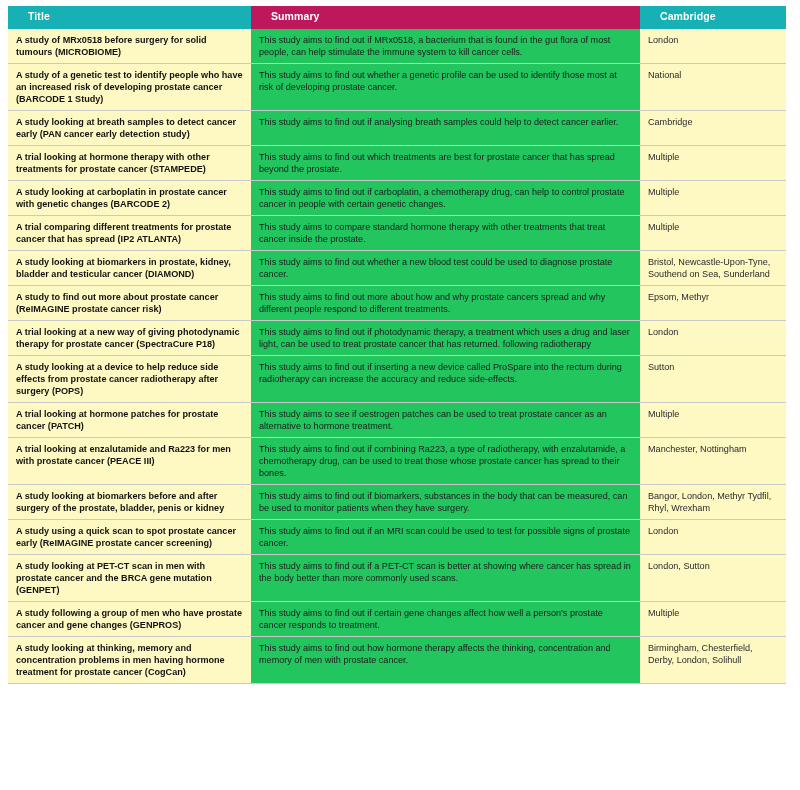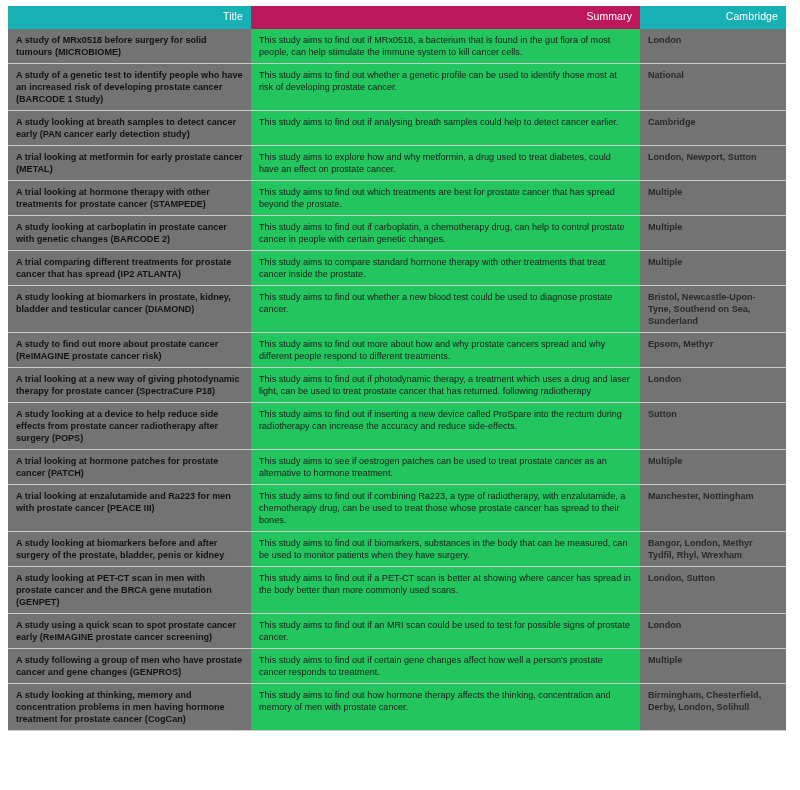--- a/index.html
+++ b/index.html
@@ -28,51 +28,51 @@
     background: #f2f2f2;
   }
   col.col-title    { width: 243px; }
   col.col-summary  { width: 389px; }
   col.col-location { width: 146px; }
 
   thead th {
     background: #17b0b4;
     color: #ffffff;
     font-size: 10.5px;
-    font-weight: normal;
-    text-align: right;
+    font-weight: bold;
+    text-align: left;
     padding: 5px 8px 6px 20px;
     letter-spacing: 0.1px;
     vertical-align: middle;
     line-height: 1.1;
   }
   thead th.th-summary { background: #be185d; }
 
   tbody td {
     font-size: 9.1px;
     line-height: 1.32;
     color: #1c1c1c;
     padding: 5px 8px 5px 8px;
     vertical-align: top;
-    background: #737373;
+    background: #fef9c3;
     border-bottom: 1px solid #c9c9c9;
     word-wrap: break-word;
   }
   tbody td.cell-title {
     font-weight: bold;
     color: #121212;
   }
   tbody td.cell-summary {
     background: #22c55e;
     font-weight: normal;
     color: #1c1c1c;
   }
   tbody td.cell-location {
     color: #2a2a2a;
-    font-weight: bold;
+    font-weight: normal;
   }
   tbody tr:last-child td {
     border-bottom: 1px solid #c9c9c9;
   }
 </style>
 </head>
 <body>
 
 <div id="trials-table-wrap">
   <table class="trials-table">
@@ -96,25 +96,20 @@
         </tr>
         <tr>
           <td class="cell-title">A study of a genetic test to identify people who have an increased risk of developing prostate cancer (BARCODE 1 Study)</td>
           <td class="cell-summary">This study aims to find out whether a genetic profile can be used to identify those most at risk of developing prostate cancer.</td>
           <td class="cell-location">National</td>
         </tr>
         <tr>
           <td class="cell-title">A study looking at breath samples to detect cancer early (PAN cancer early detection study)</td>
           <td class="cell-summary">This study aims to find out if analysing breath samples could help to detect cancer earlier.</td>
           <td class="cell-location">Cambridge</td>
-        </tr>
-        <tr>
-          <td class="cell-title">A trial looking at metformin for early prostate cancer (METAL)</td>
-          <td class="cell-summary">This study aims to explore how and why metformin, a drug used to treat diabetes, could have an effect on prostate cancer.</td>
-          <td class="cell-location">London, Newport, Sutton</td>
         </tr>
         <tr>
           <td class="cell-title">A trial looking at hormone therapy with other treatments for prostate cancer (STAMPEDE)</td>
           <td class="cell-summary">This study aims to find out which treatments are best for prostate cancer that has spread beyond the prostate.</td>
           <td class="cell-location">Multiple</td>
         </tr>
         <tr>
           <td class="cell-title">A study looking at carboplatin in prostate cancer with genetic changes (BARCODE 2)</td>
           <td class="cell-summary">This study aims to find out if carboplatin, a chemotherapy drug, can help to control prostate cancer in people with certain genetic changes.</td>
           <td class="cell-location">Multiple</td>
@@ -153,28 +148,28 @@
           <td class="cell-title">A trial looking at enzalutamide and Ra223 for men with prostate cancer (PEACE III)</td>
           <td class="cell-summary">This study aims to find out if combining Ra223, a type of radiotherapy, with enzalutamide, a chemotherapy drug, can be used to treat those whose prostate cancer has spread to their bones.</td>
           <td class="cell-location">Manchester, Nottingham</td>
         </tr>
         <tr>
           <td class="cell-title">A study looking at biomarkers before and after surgery of the prostate, bladder, penis or kidney</td>
           <td class="cell-summary">This study aims to find out if biomarkers, substances in the body that can be measured, can be used to monitor patients when they have surgery.</td>
           <td class="cell-location">Bangor, London, Methyr Tydfil, Rhyl, Wrexham</td>
         </tr>
         <tr>
+          <td class="cell-title">A study using a quick scan to spot prostate cancer early (ReIMAGINE prostate cancer screening)</td>
+          <td class="cell-summary">This study aims to find out if an MRI scan could be used to test for possible signs of prostate cancer.</td>
+          <td class="cell-location">London</td>
+        </tr>
+        <tr>
           <td class="cell-title">A study looking at PET-CT scan in men with prostate cancer and the BRCA gene mutation (GENPET)</td>
           <td class="cell-summary">This study aims to find out if a PET-CT scan is better at showing where cancer has spread in the body better than more commonly used scans.</td>
           <td class="cell-location">London, Sutton</td>
-        </tr>
-        <tr>
-          <td class="cell-title">A study using a quick scan to spot prostate cancer early (ReIMAGINE prostate cancer screening)</td>
-          <td class="cell-summary">This study aims to find out if an MRI scan could be used to test for possible signs of prostate cancer.</td>
-          <td class="cell-location">London</td>
         </tr>
         <tr>
           <td class="cell-title">A study following a group of men who have prostate cancer and gene changes (GENPROS)</td>
           <td class="cell-summary">This study aims to find out if certain gene changes affect how well a person's prostate cancer responds to treatment.</td>
           <td class="cell-location">Multiple</td>
         </tr>
         <tr>
           <td class="cell-title">A study looking at thinking, memory and concentration problems in men having hormone treatment for prostate cancer (CogCan)</td>
           <td class="cell-summary">This study aims to find out how hormone therapy affects the thinking, concentration and memory of men with prostate cancer.</td>
           <td class="cell-location">Birmingham, Chesterfield, Derby, London, Solihull</td>

